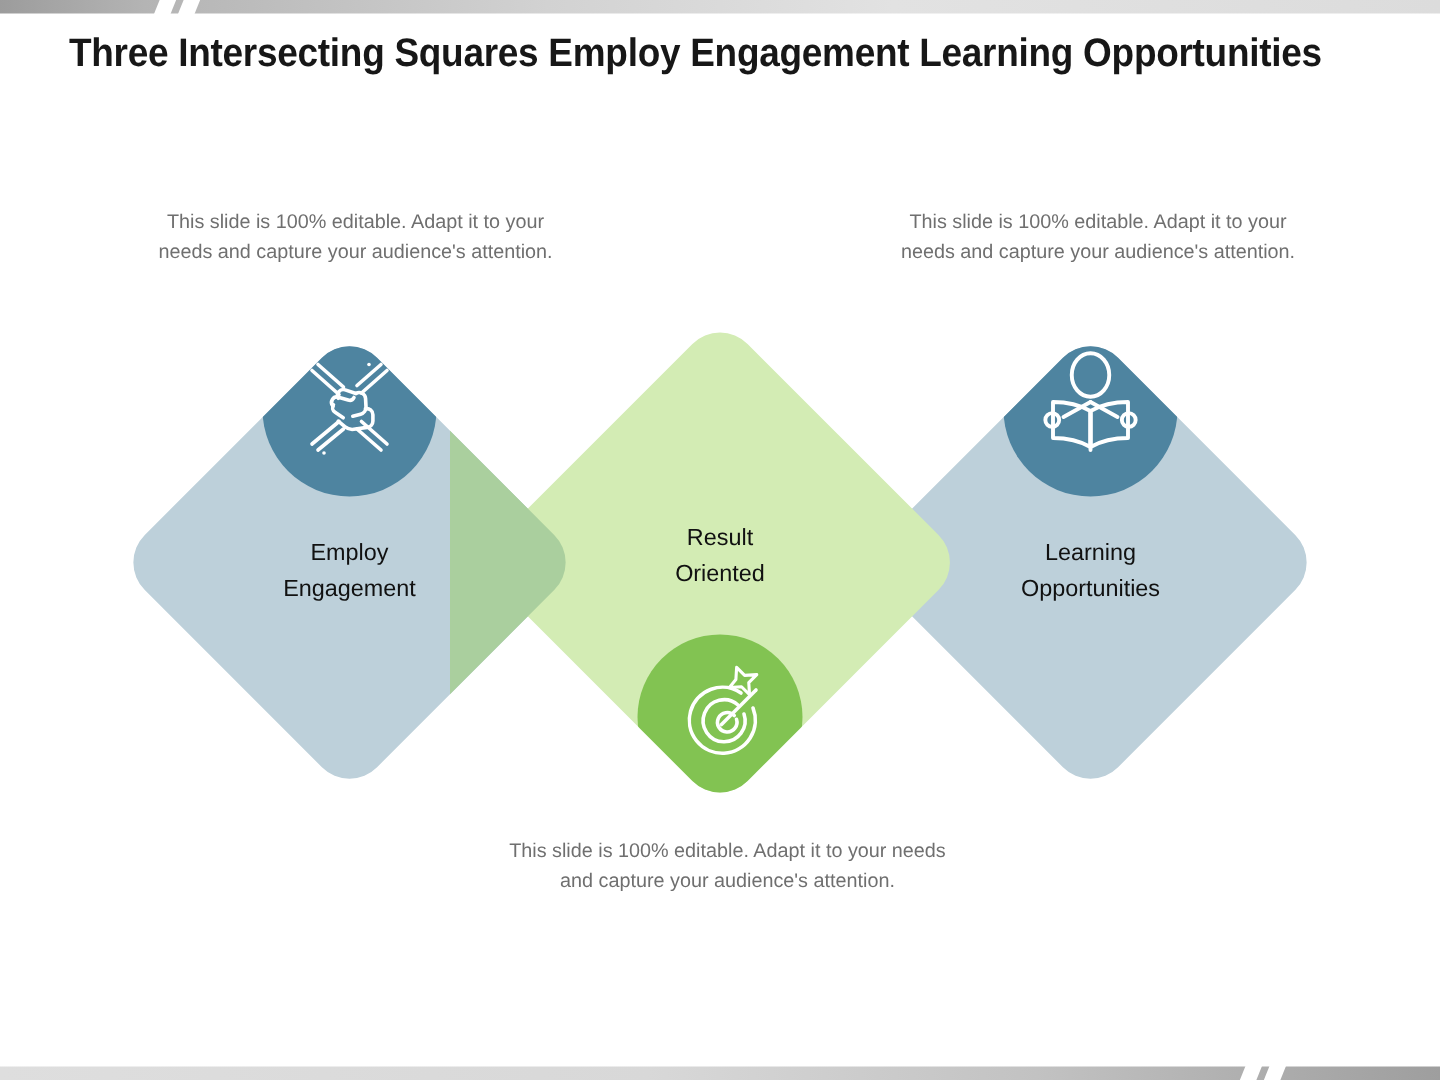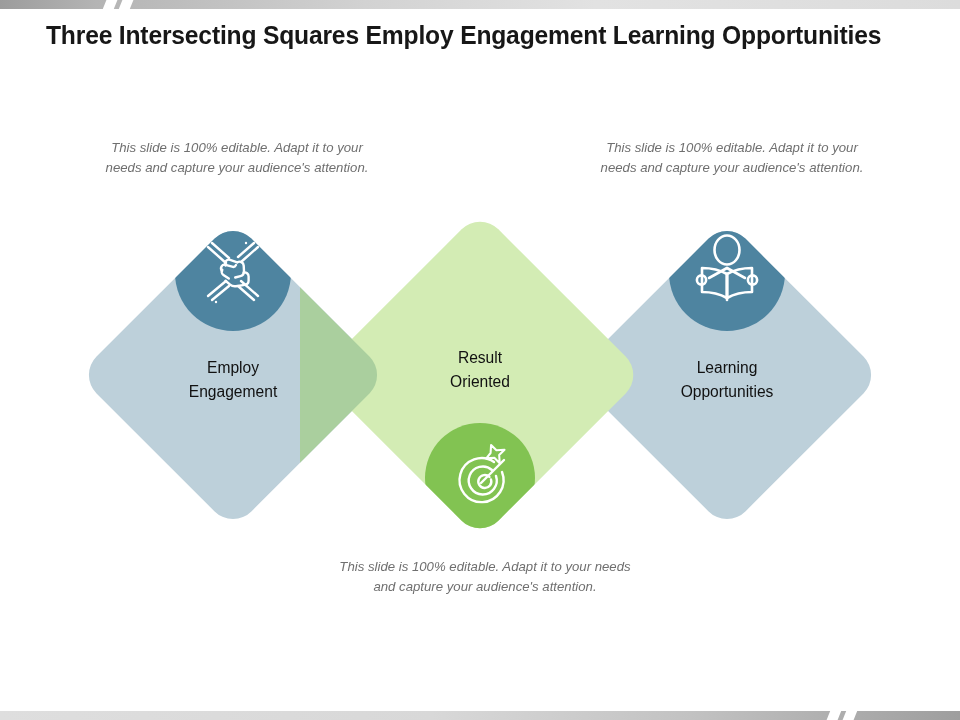--- a/index.html
+++ b/index.html
@@ -63,21 +63,20 @@
     transform-origin: left center;
   }
 
   
   .caption {
     position: absolute;
     font-size: 13.2px;
     line-height: 1.48;
     color: #6f6f6f;
     text-align: center;
-    font-style: italic;
   }
   .caption.left   { left: 96px;  top: 138px; width: 282px; }
   .caption.right  { left: 588px; top: 138px; width: 288px; }
   .caption.bottom { left: 338px; top: 557px; width: 294px; }
 
   
   #diagram {
     position: absolute;
     left: 0;
     top: 0;

